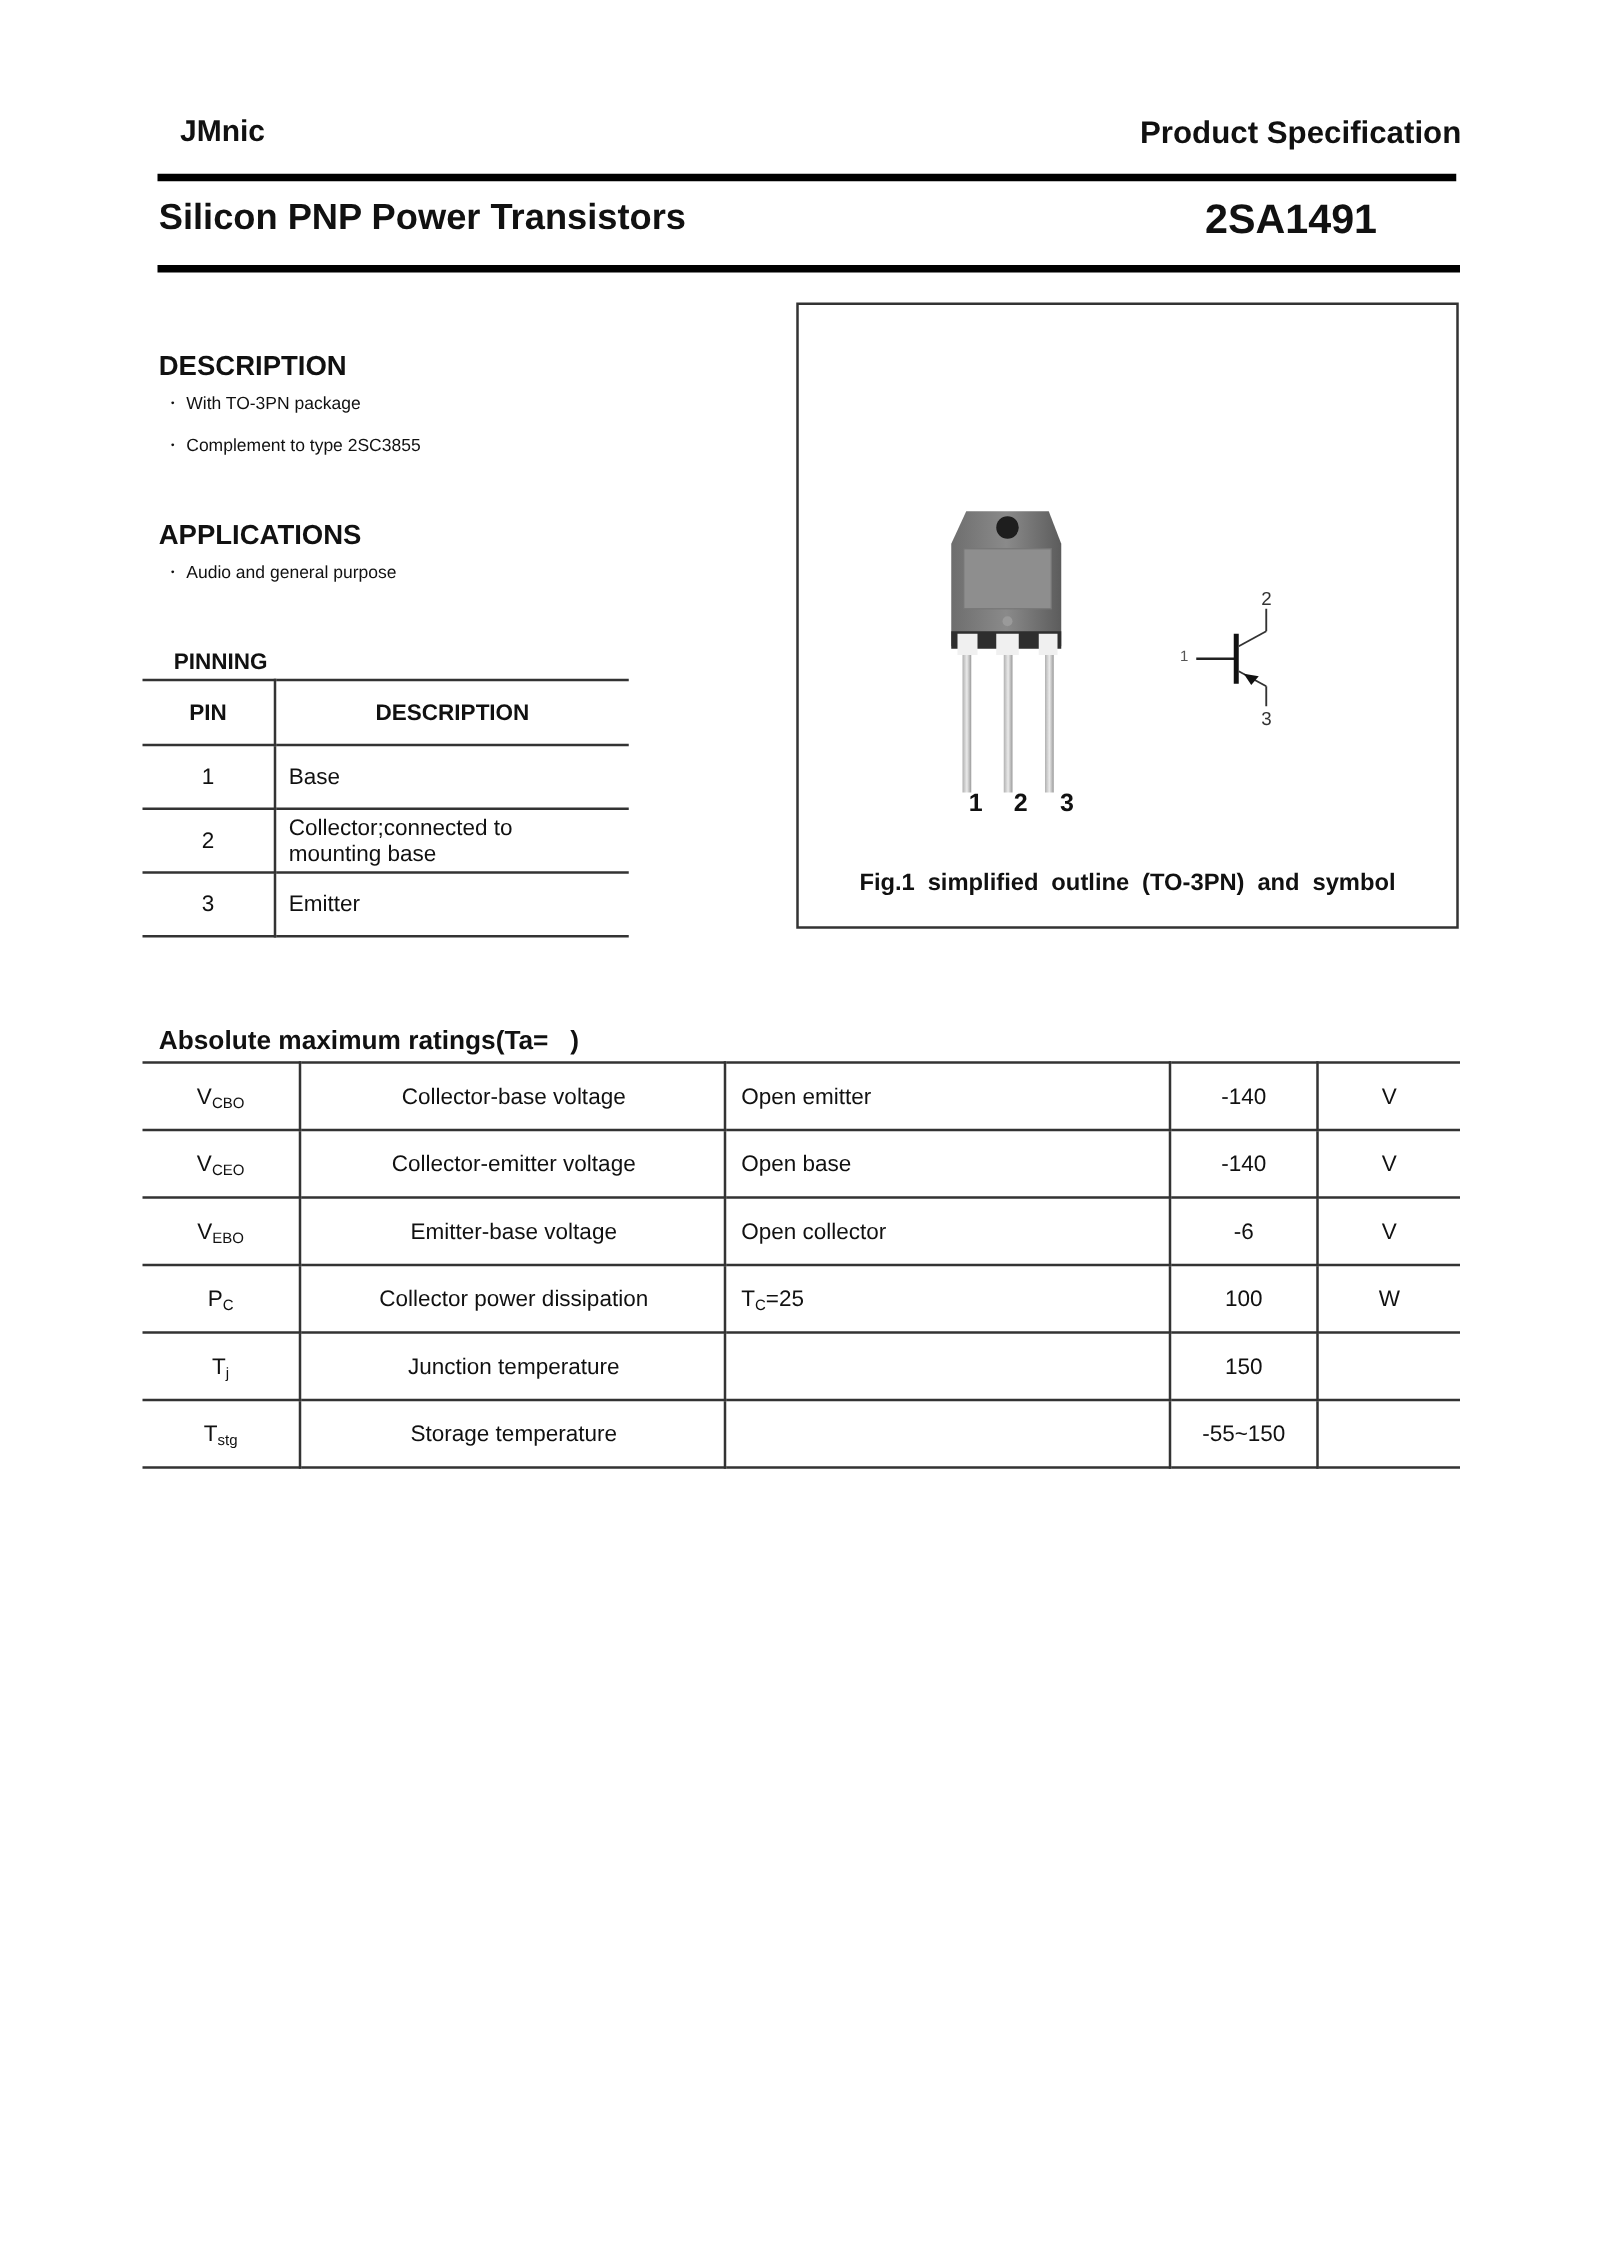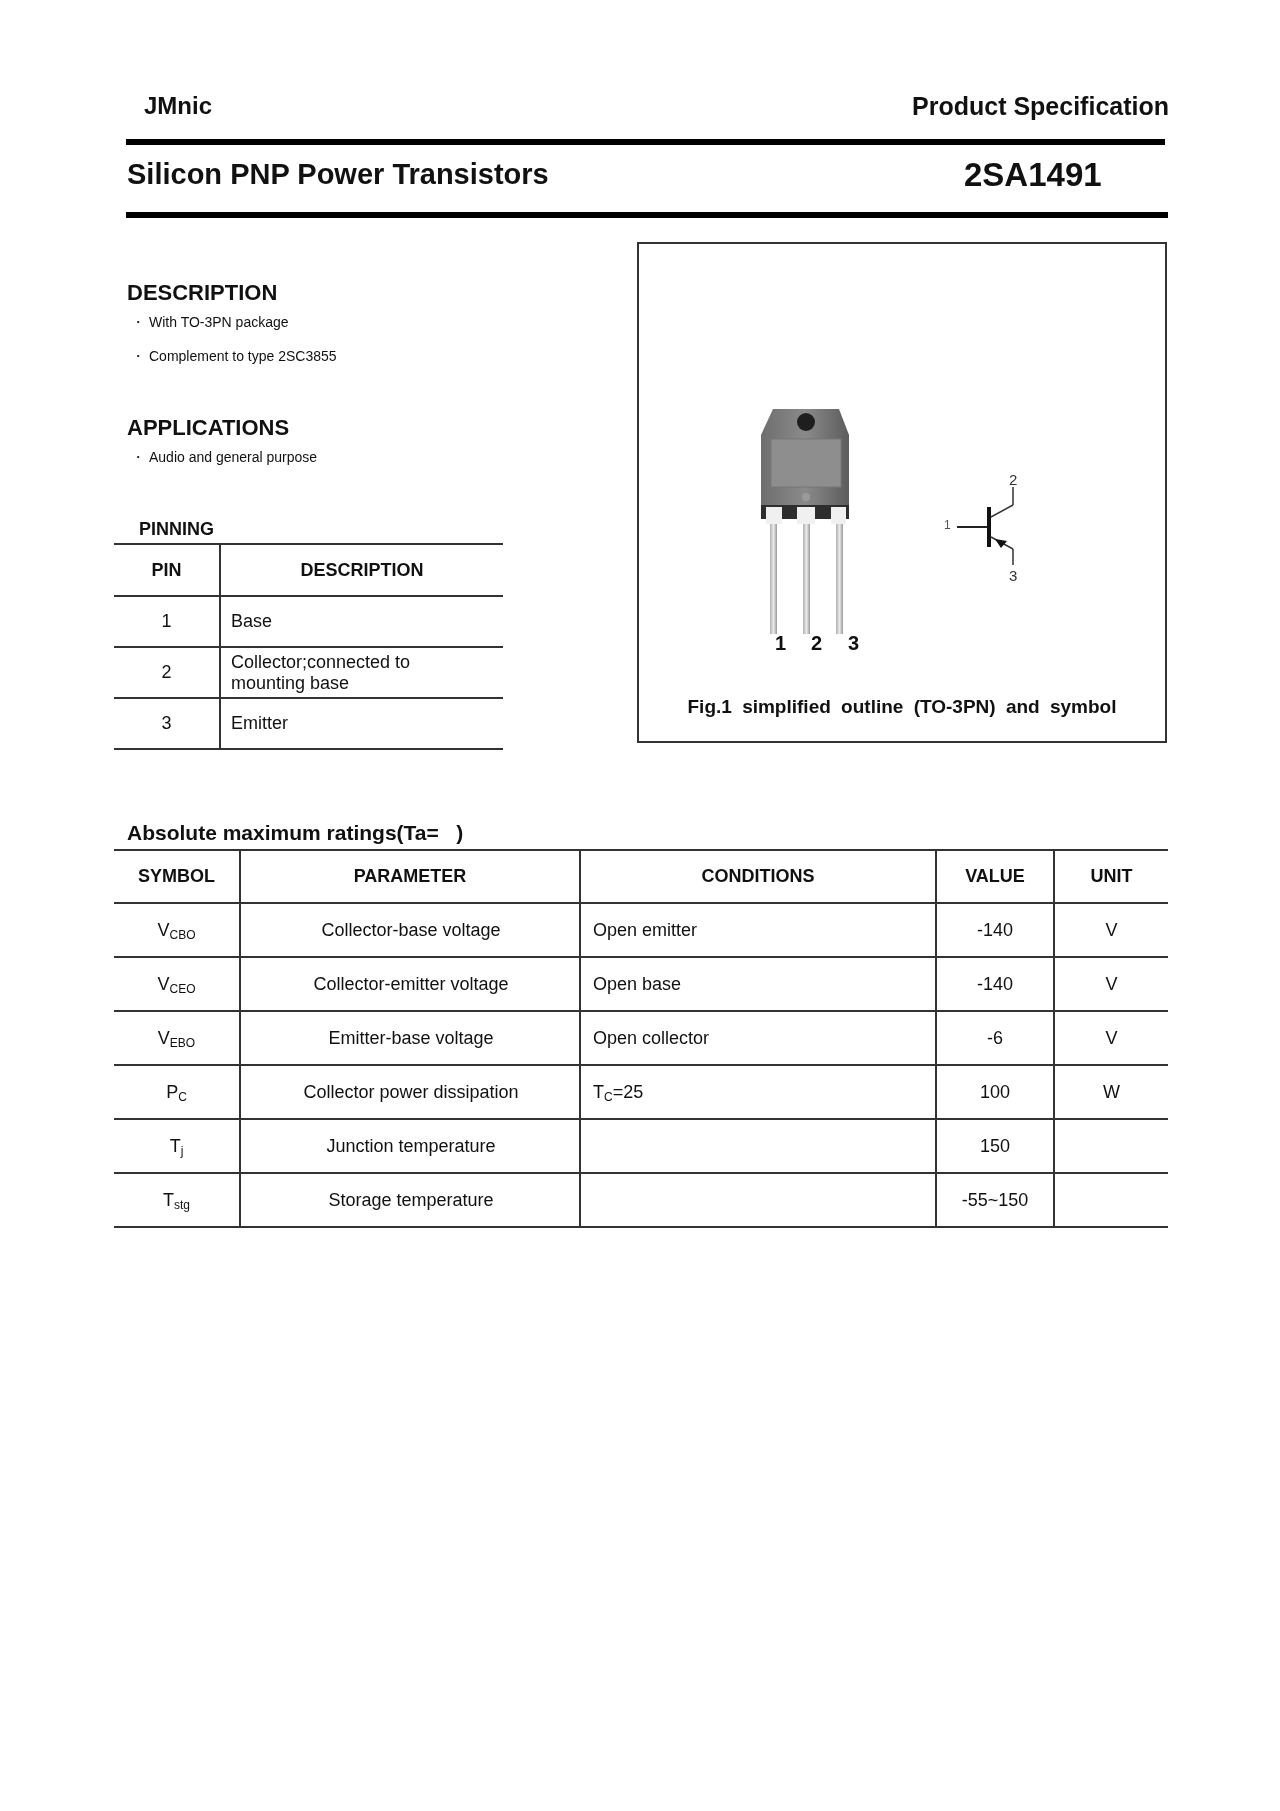--- a/index.html
+++ b/index.html
@@ -138,27 +138,20 @@
   <div class="abs" style="left:305px; top:274px; font-size:12px; color:#555;">1</div>
   <div class="abs" style="left:370px; top:227px; font-size:15px; color:#333;">2</div>
   <div class="abs" style="left:370px; top:323px; font-size:15px; color:#333;">3</div>
 
   <div class="abs fig-caption">Fig.1 simplified outline (TO-3PN) and symbol</div>
 </div>
 
 <div class="abs amr-title" style="white-space:pre;">Absolute maximum ratings(Ta=   )</div>
 <table class="abs amr-table">
   <tbody>
-      <tr>
-    <th class="col-sym">SYMBOL</th>
-    <th class="col-par">PARAMETER</th>
-    <th class="col-con">CONDITIONS</th>
-    <th class="col-val">VALUE</th>
-    <th class="col-unit">UNIT</th>
-  </tr>
 
   <tr>
     <td class="col-sym"><span>V</span><sub>CBO</sub></td>
     <td class="col-par">Collector-base voltage</td>
     <td class="col-con"><span>Open emitter</span><sub></sub><span></span></td>
     <td class="col-val">-140</td>
     <td class="col-unit">V</td>
   </tr>
   <tr>
     <td class="col-sym"><span>V</span><sub>CEO</sub></td>

